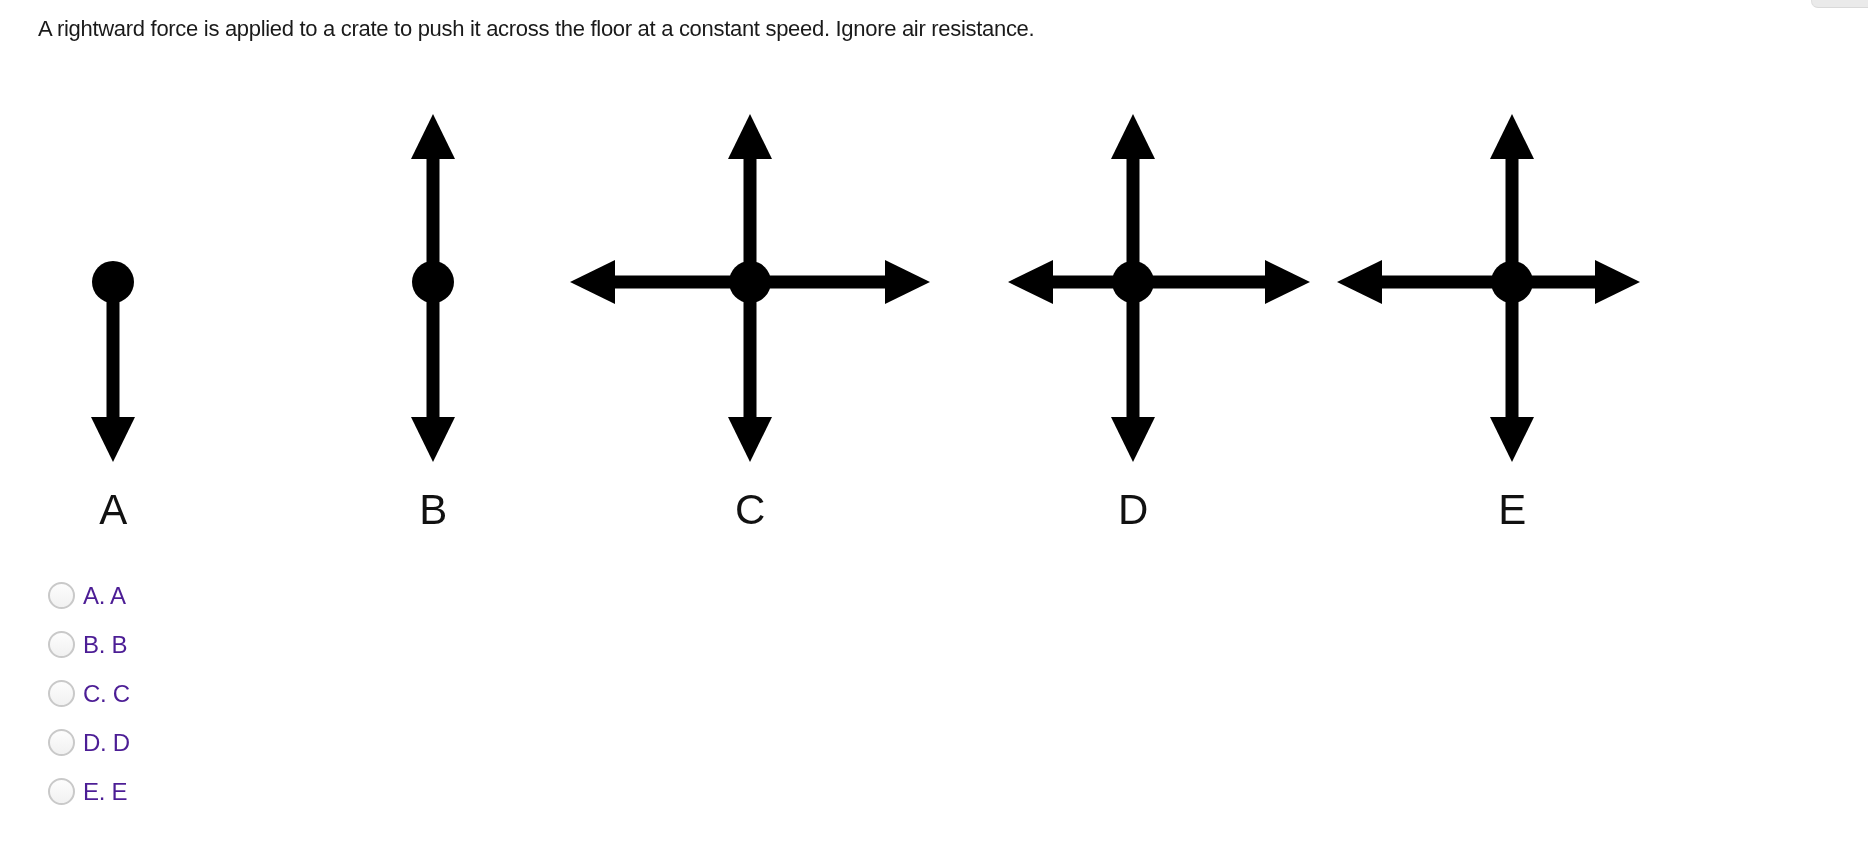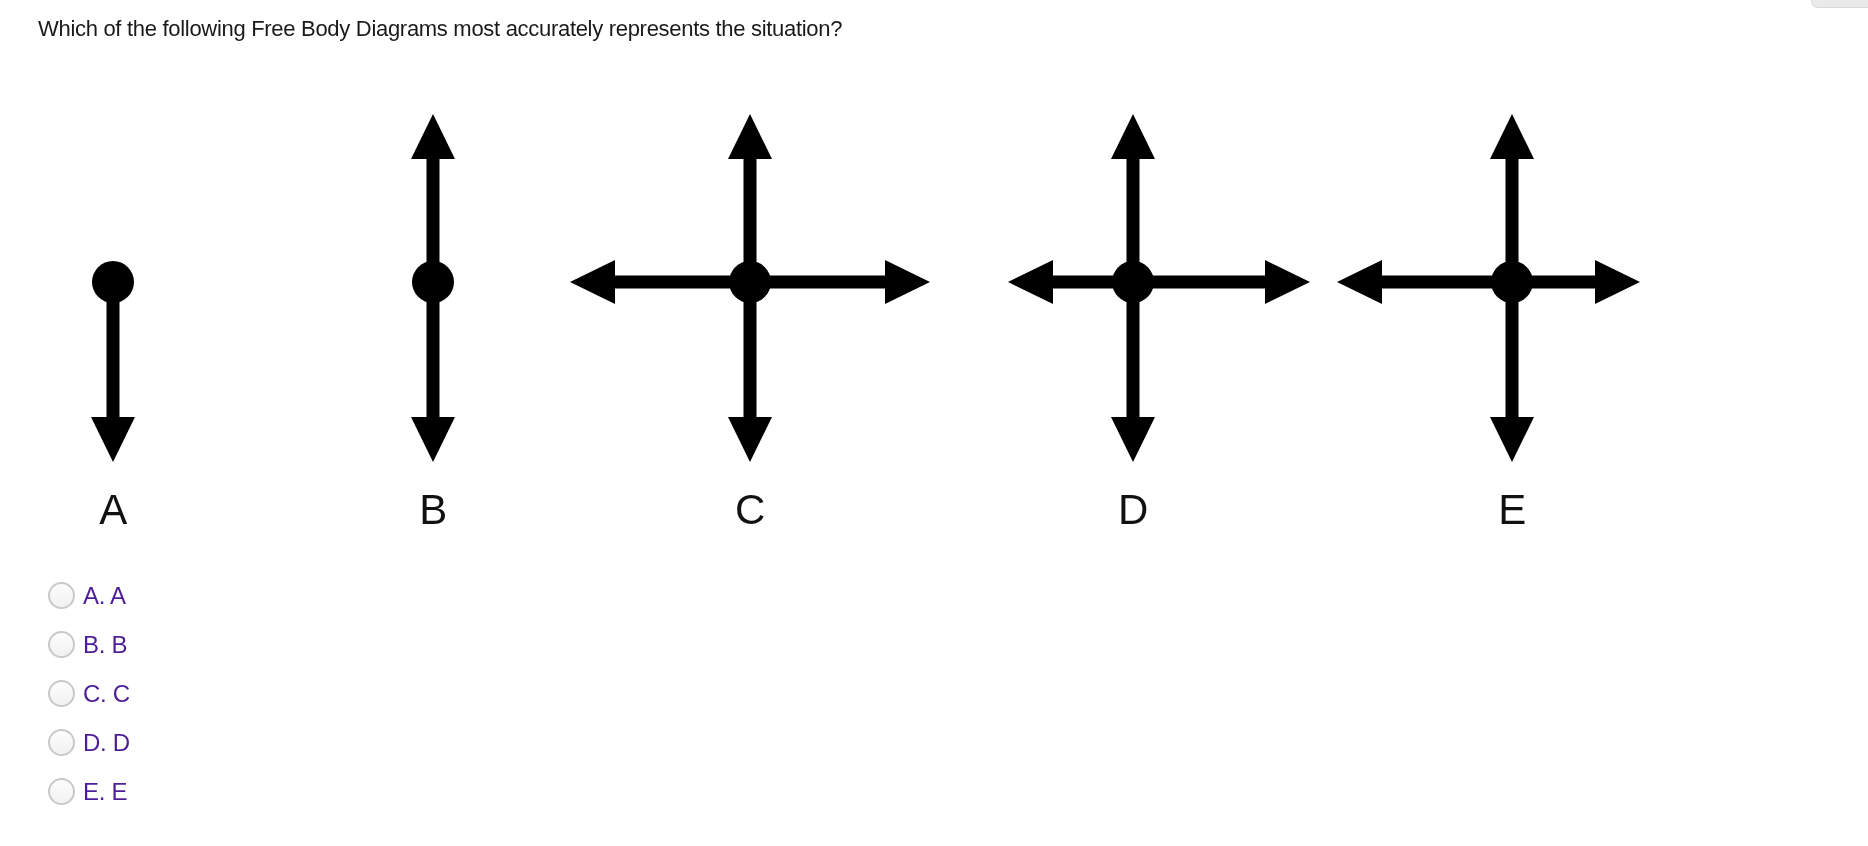--- a/index.html
+++ b/index.html
@@ -69,21 +69,21 @@
     color: #4c1d95;
     white-space: nowrap;
   }
 </style>
 </head>
 <body>
 
 <div class="corner-sliver"></div>
 
 <div class="question">
-  <div>Which of the following Free Body Diagrams most accurately represents the situation?</div>
+  <div>A rightward force is applied to a crate to push it across the floor at a constant speed. Ignore air resistance.</div>
 </div>
 
 <figure class="fbd" style="left: -87px;">
   <svg viewBox="-200 -200 400 400">
       <line x1="0" y1="0" x2="0" y2="138" stroke="#000000" stroke-width="13"></line>
       <polygon points="0,180 -22,135 22,135" fill="#000000"></polygon>
       <circle cx="0" cy="0" r="21" fill="#000000"></circle>
     </svg>
   <figcaption>A</figcaption>
 </figure>

